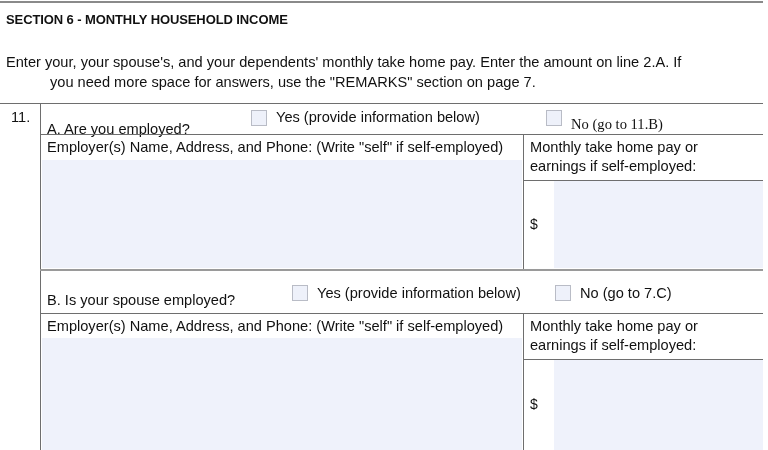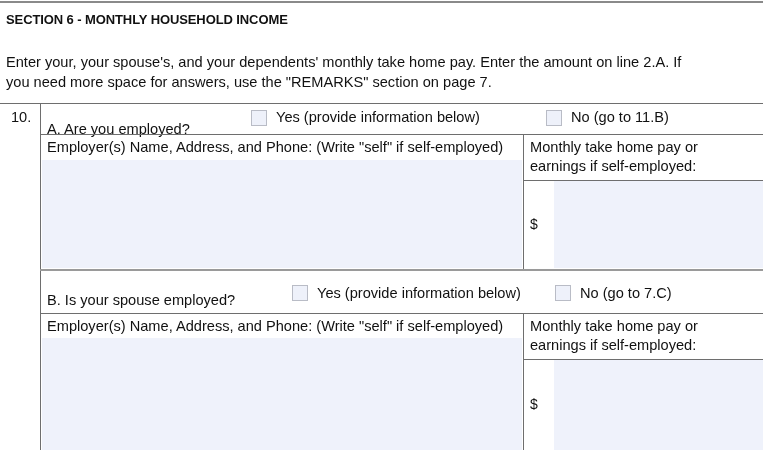--- a/index.html
+++ b/index.html
@@ -15,32 +15,32 @@
   .txt { font-size:14.6px; white-space:nowrap; }
   .fill { background:#eff2fb; }
   .cb { width:16px; height:16px; background:#eef1fa; border:1px solid #b9bcc6; box-sizing:border-box; }
 </style>
 </head>
 <body>
 
 <div class="abs topline"></div>
 <div class="abs title">SECTION 6 - MONTHLY HOUSEHOLD INCOME</div>
 <div class="abs para" style="top:52px;">Enter your, your spouse's, and your dependents' monthly take home pay. Enter the amount on line 2.A. If</div>
-<div class="abs para" style="top:72px;">you need more space for answers, use the "REMARKS" section on page 7.</div>
+<div class="abs para" style="top:72px;margin-left:44px;">you need more space for answers, use the "REMARKS" section on page 7.</div>
 
 <div class="abs hline" style="left:0; top:103px; width:763px;"></div>
 <div class="abs vline" style="left:40px; top:103px; height:347px;"></div>
-<div class="abs txt" style="left:11px; top:109px;">10.</div>
+<div class="abs txt" style="left:11px; top:109px;">11.</div>
 
 <div>
   <div class="abs txt" style="left:47px; top:121px;">A. Are you employed?</div>
   <div class="abs cb" style="left:251px; top:110px;"></div>
   <div class="abs txt" style="left:276px; top:109px;">Yes (provide information below)</div>
   <div class="abs cb" style="left:546px; top:110px;"></div>
-  <div class="abs txt" style="left:571px; top:109px;">No (go to 11.B)</div>
+  <div class="abs txt" style="left:571px; top:116px;font-family:Liberation Serif, serif;">No (go to 11.B)</div>
 
   <div class="abs hline" style="left:40px; top:134px; width:723px;"></div>
   <div class="abs vline" style="left:523px; top:134px; height:136px;"></div>
 
   <div class="abs txt" style="left:47px; top:139px;">Employer(s) Name, Address, and Phone: (Write "self" if self-employed)</div>
   <div class="abs txt" style="left:530px; top:139px;">Monthly take home pay or</div>
   <div class="abs txt" style="left:530px; top:158px;">earnings if self-employed:</div>
 
   <div class="abs fill" style="left:42px; top:160px; width:480px; height:108px;"></div>
   <div class="abs hline" style="left:523px; top:180px; width:240px;"></div>

